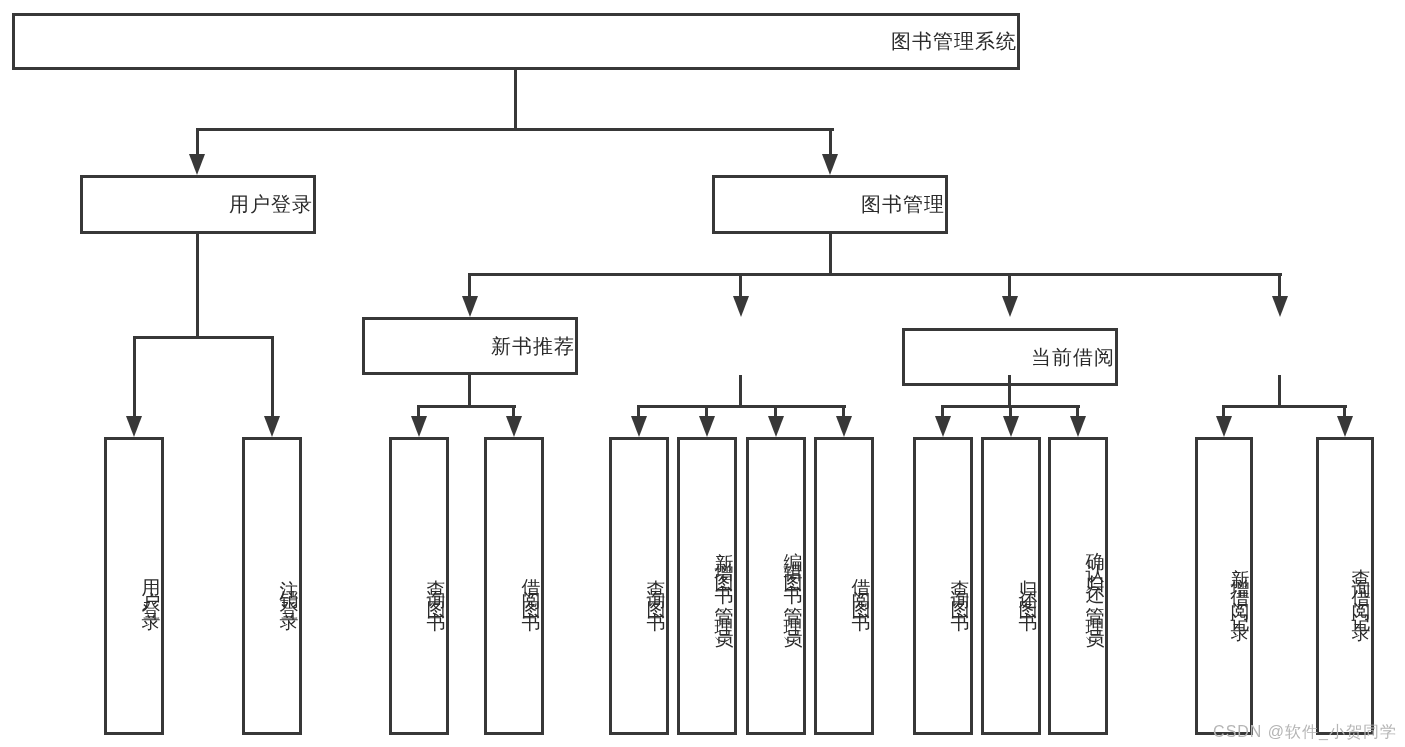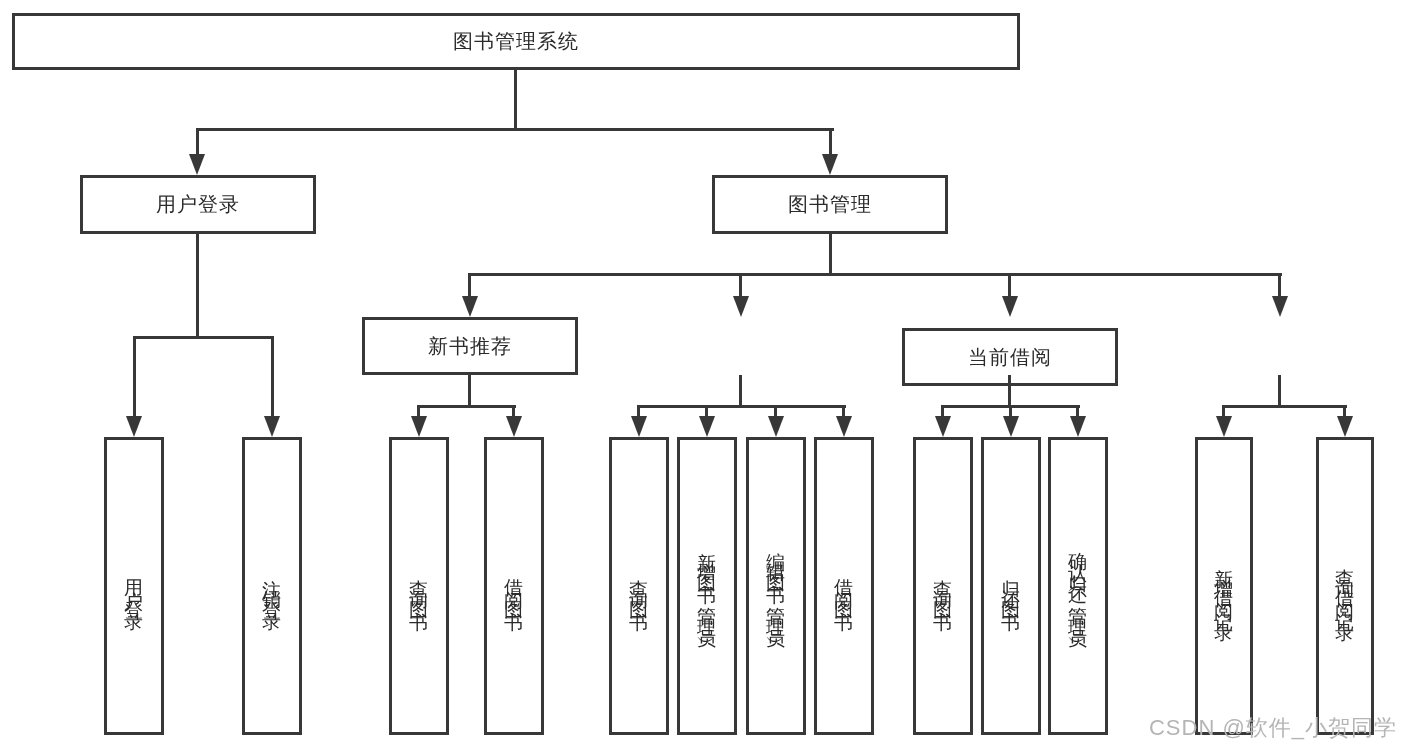--- a/index.html
+++ b/index.html
@@ -11,21 +11,21 @@
     color:#2b2b2b;
     overflow:hidden;
   }
   .box{
     position:absolute;
     box-sizing:border-box;
     background:#ffffff;
     border:3px solid #383838;
     display:flex;
     align-items:center;
-    justify-content:center;
+    justify-content:flex-end;
   }
   .hbox span{
     font-size:20px;
     letter-spacing:1px;
     white-space:nowrap;
   }
   .vbox span{
     writing-mode:vertical-rl;
     text-orientation:mixed;
     font-size:19px;
@@ -36,21 +36,21 @@
   .hl{position:absolute;height:3px;background:#383838;}
   .tri{
     position:absolute;width:0;height:0;
     border-left:8px solid transparent;
     border-right:8px solid transparent;
     border-top:21px solid #383838;
   }
   .watermark{
     position:absolute;
     right:8px;bottom:4px;
-    font-size:22px;
+    font-size:16px;
     color:#b5b5b5;
     letter-spacing:1px;
     white-space:nowrap;
   }
 </style>
 </head>
 <body>
 
 <div id="canvas">
 

